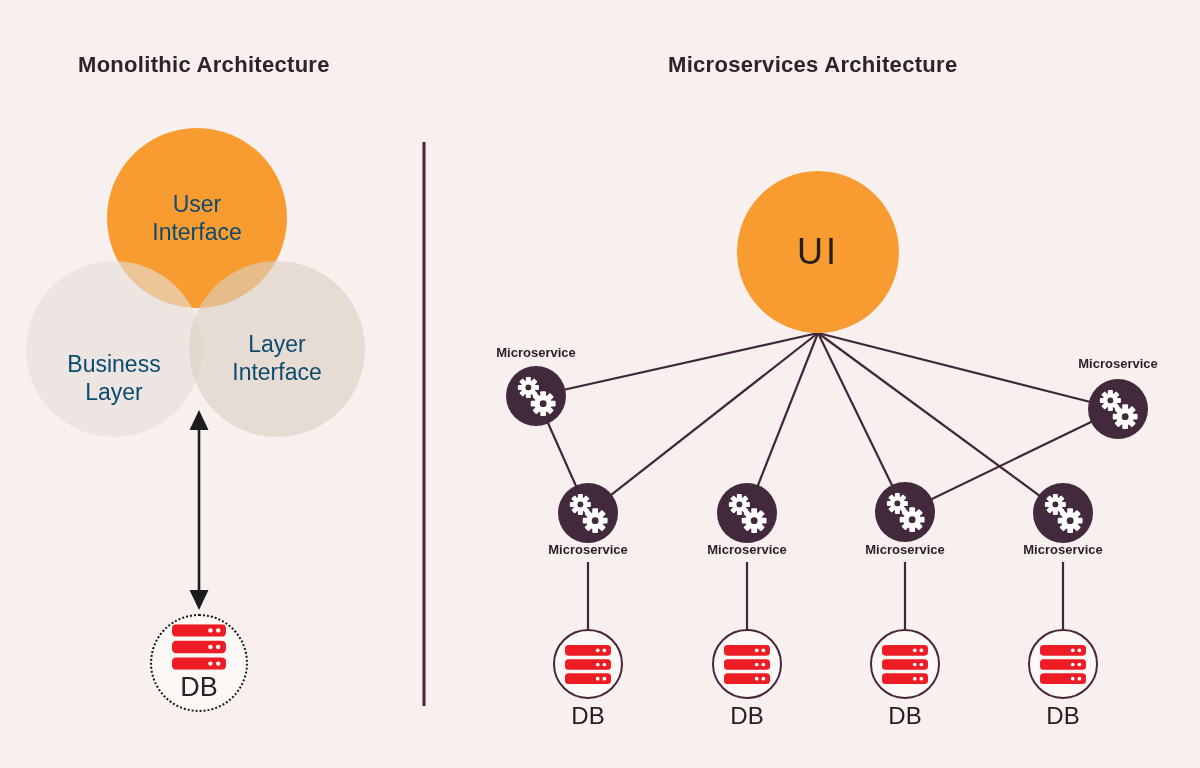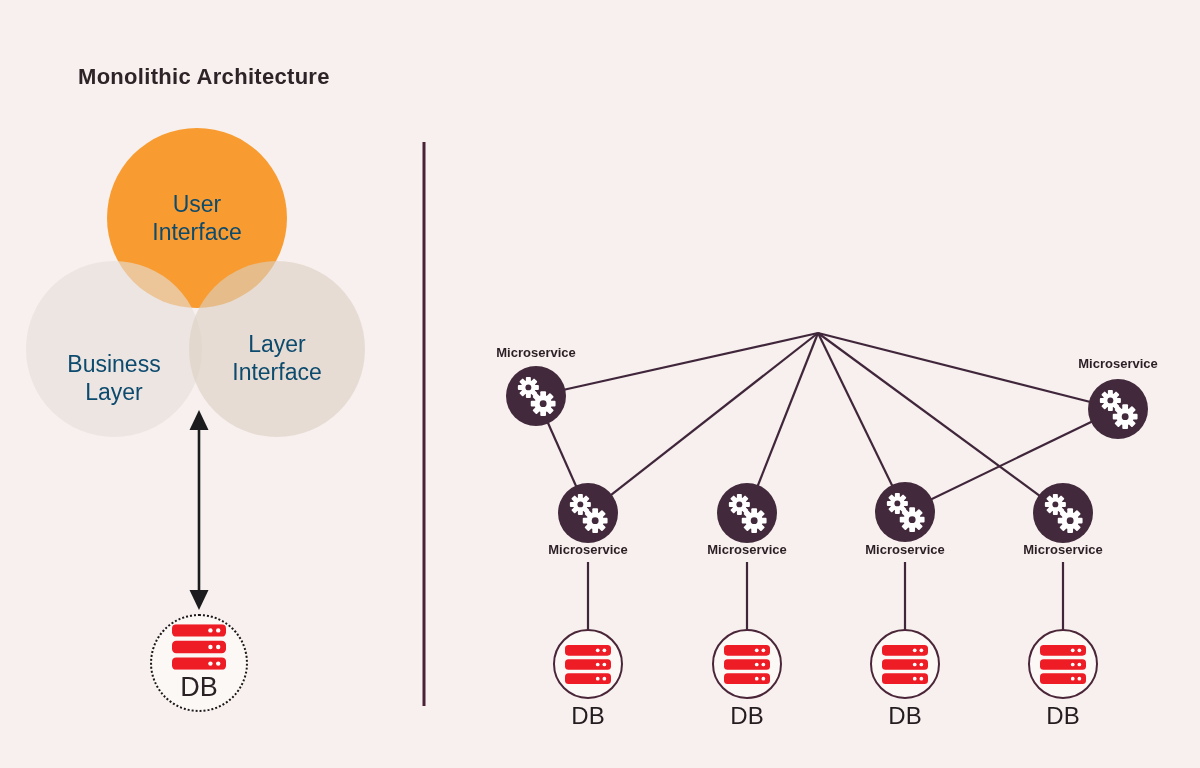--- a/index.html
+++ b/index.html
@@ -8,21 +8,21 @@
     width:1200px;height:768px;
     background:#f7f0ee;
     font-family:"Liberation Sans", sans-serif;
     overflow:hidden;
   }
   .edges{position:absolute;left:0;top:0;z-index:1;}
   .title{
     position:absolute;z-index:4;
     font-size:22px;font-weight:bold;color:#2e2428;letter-spacing:0.3px;
   }
-  .title-left{left:78px;top:64px;}
+  .title-left{left:78px;top:52px;}
   .title-right{left:668px;top:52px;}
 
   
   .venn-circle{position:absolute;border-radius:50%;}
   .venn-orange{left:107px;top:128px;width:180px;height:180px;background:#f89c31;z-index:2;}
   .venn-beige-l{left:26px;top:261px;width:176px;height:176px;background:rgba(229,223,218,0.62);z-index:3;}
   .venn-beige-r{left:189px;top:261px;width:176px;height:176px;background:rgba(219,208,193,0.62);z-index:3;}
   .venn-label{
     position:absolute;z-index:4;width:200px;text-align:center;
     font-size:23px;line-height:28px;color:#0c4a6e;white-space:pre-line;
@@ -130,38 +130,42 @@
       <line x1="536" y1="396" x2="588" y2="513"></line>
       <line x1="1118" y1="409" x2="905" y2="512"></line>
       <line x1="588" y1="562" x2="588" y2="630"></line>
       <line x1="747" y1="562" x2="747" y2="630"></line>
       <line x1="905" y1="562" x2="905" y2="630"></line>
       <line x1="1063" y1="562" x2="1063" y2="630"></line>
     </g>
   </svg>
 
   <div class="title title-left">Monolithic Architecture</div>
+  <div class="title title-right">Microservices Architecture</div>
 
   <div class="venn-circle venn-orange"></div>
   <div class="venn-circle venn-beige-l"></div>
   <div class="venn-circle venn-beige-r"></div>
   <div class="venn-label lbl-ui">User
 Interface</div>
   <div class="venn-label lbl-bl">Business
 Layer</div>
   <div class="venn-label lbl-di">Layer
 Interface</div>
 
   <div class="db-mono">
     <svg width="54" height="46" viewBox="0 0 52 44">
         <use href="#dbicon"></use>
       </svg>
     <div class="db-mono-label">DB</div>
   </div>
 
+  <div class="ui-circle">
+    <span>UI</span>
+  </div>
 
   <div class="ms-node" style="left:506px;top:366px;">
     <svg width="42" height="42" viewBox="0 0 44 44">
         <use href="#gears"></use>
       </svg>
   </div>
   <div class="ms-node" style="left:1088px;top:379px;">
     <svg width="42" height="42" viewBox="0 0 44 44">
         <use href="#gears"></use>
       </svg>

